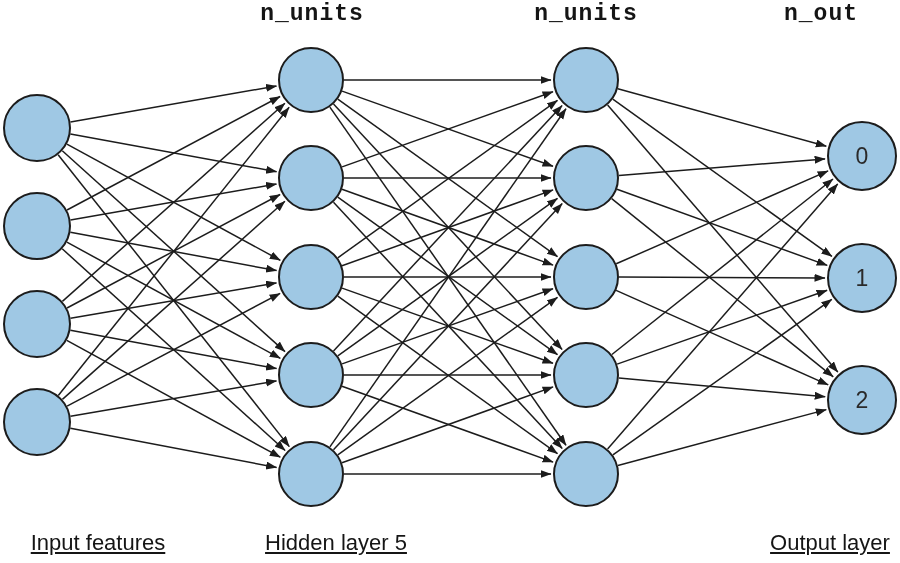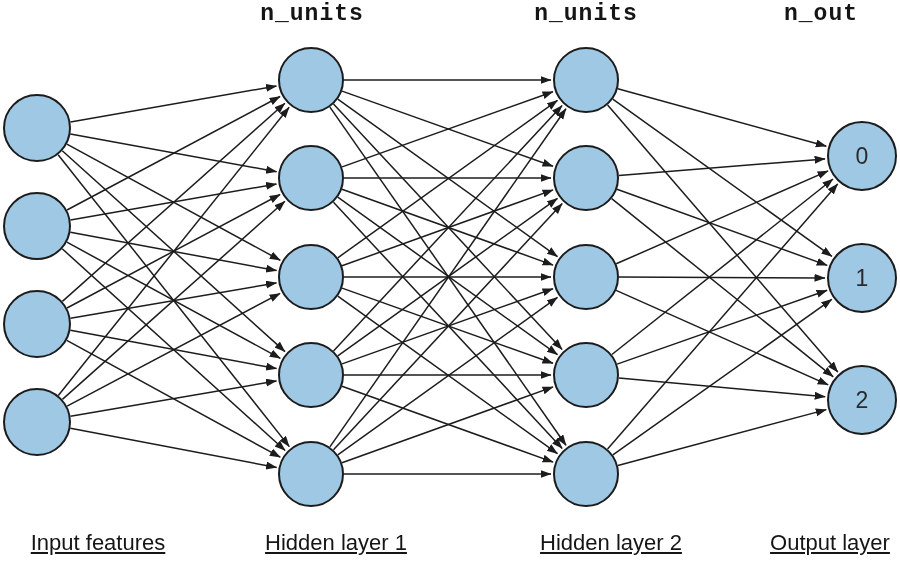--- a/index.html
+++ b/index.html
@@ -135,16 +135,15 @@
         <circle cx="862" cy="400" r="34" fill="#9fc8e4" stroke="#1c1c1c" stroke-width="2"></circle>
         <text x="862" y="408" text-anchor="middle" font-family="&quot;Liberation Sans&quot;, sans-serif" font-size="23" fill="#2a2a2a">2</text>
       </g>
     </svg>
 
   <div class="top-label" style="left: 312px;">n_units</div>
   <div class="top-label" style="left: 586px;">n_units</div>
   <div class="top-label" style="left: 821px;">n_out</div>
 
   <div class="bottom-label" style="left: 98px;">Input features</div>
-  <div class="bottom-label" style="left: 336px;">Hidden layer 1</div>
-  <div class="bottom-label" style="left: 611px;">Hidden layer 2</div>
+  <div class="bottom-label" style="left: 336px;">Hidden layer 5</div>
   <div class="bottom-label" style="left: 830px;">Output layer</div>
 </div>
 
 </body></html>

